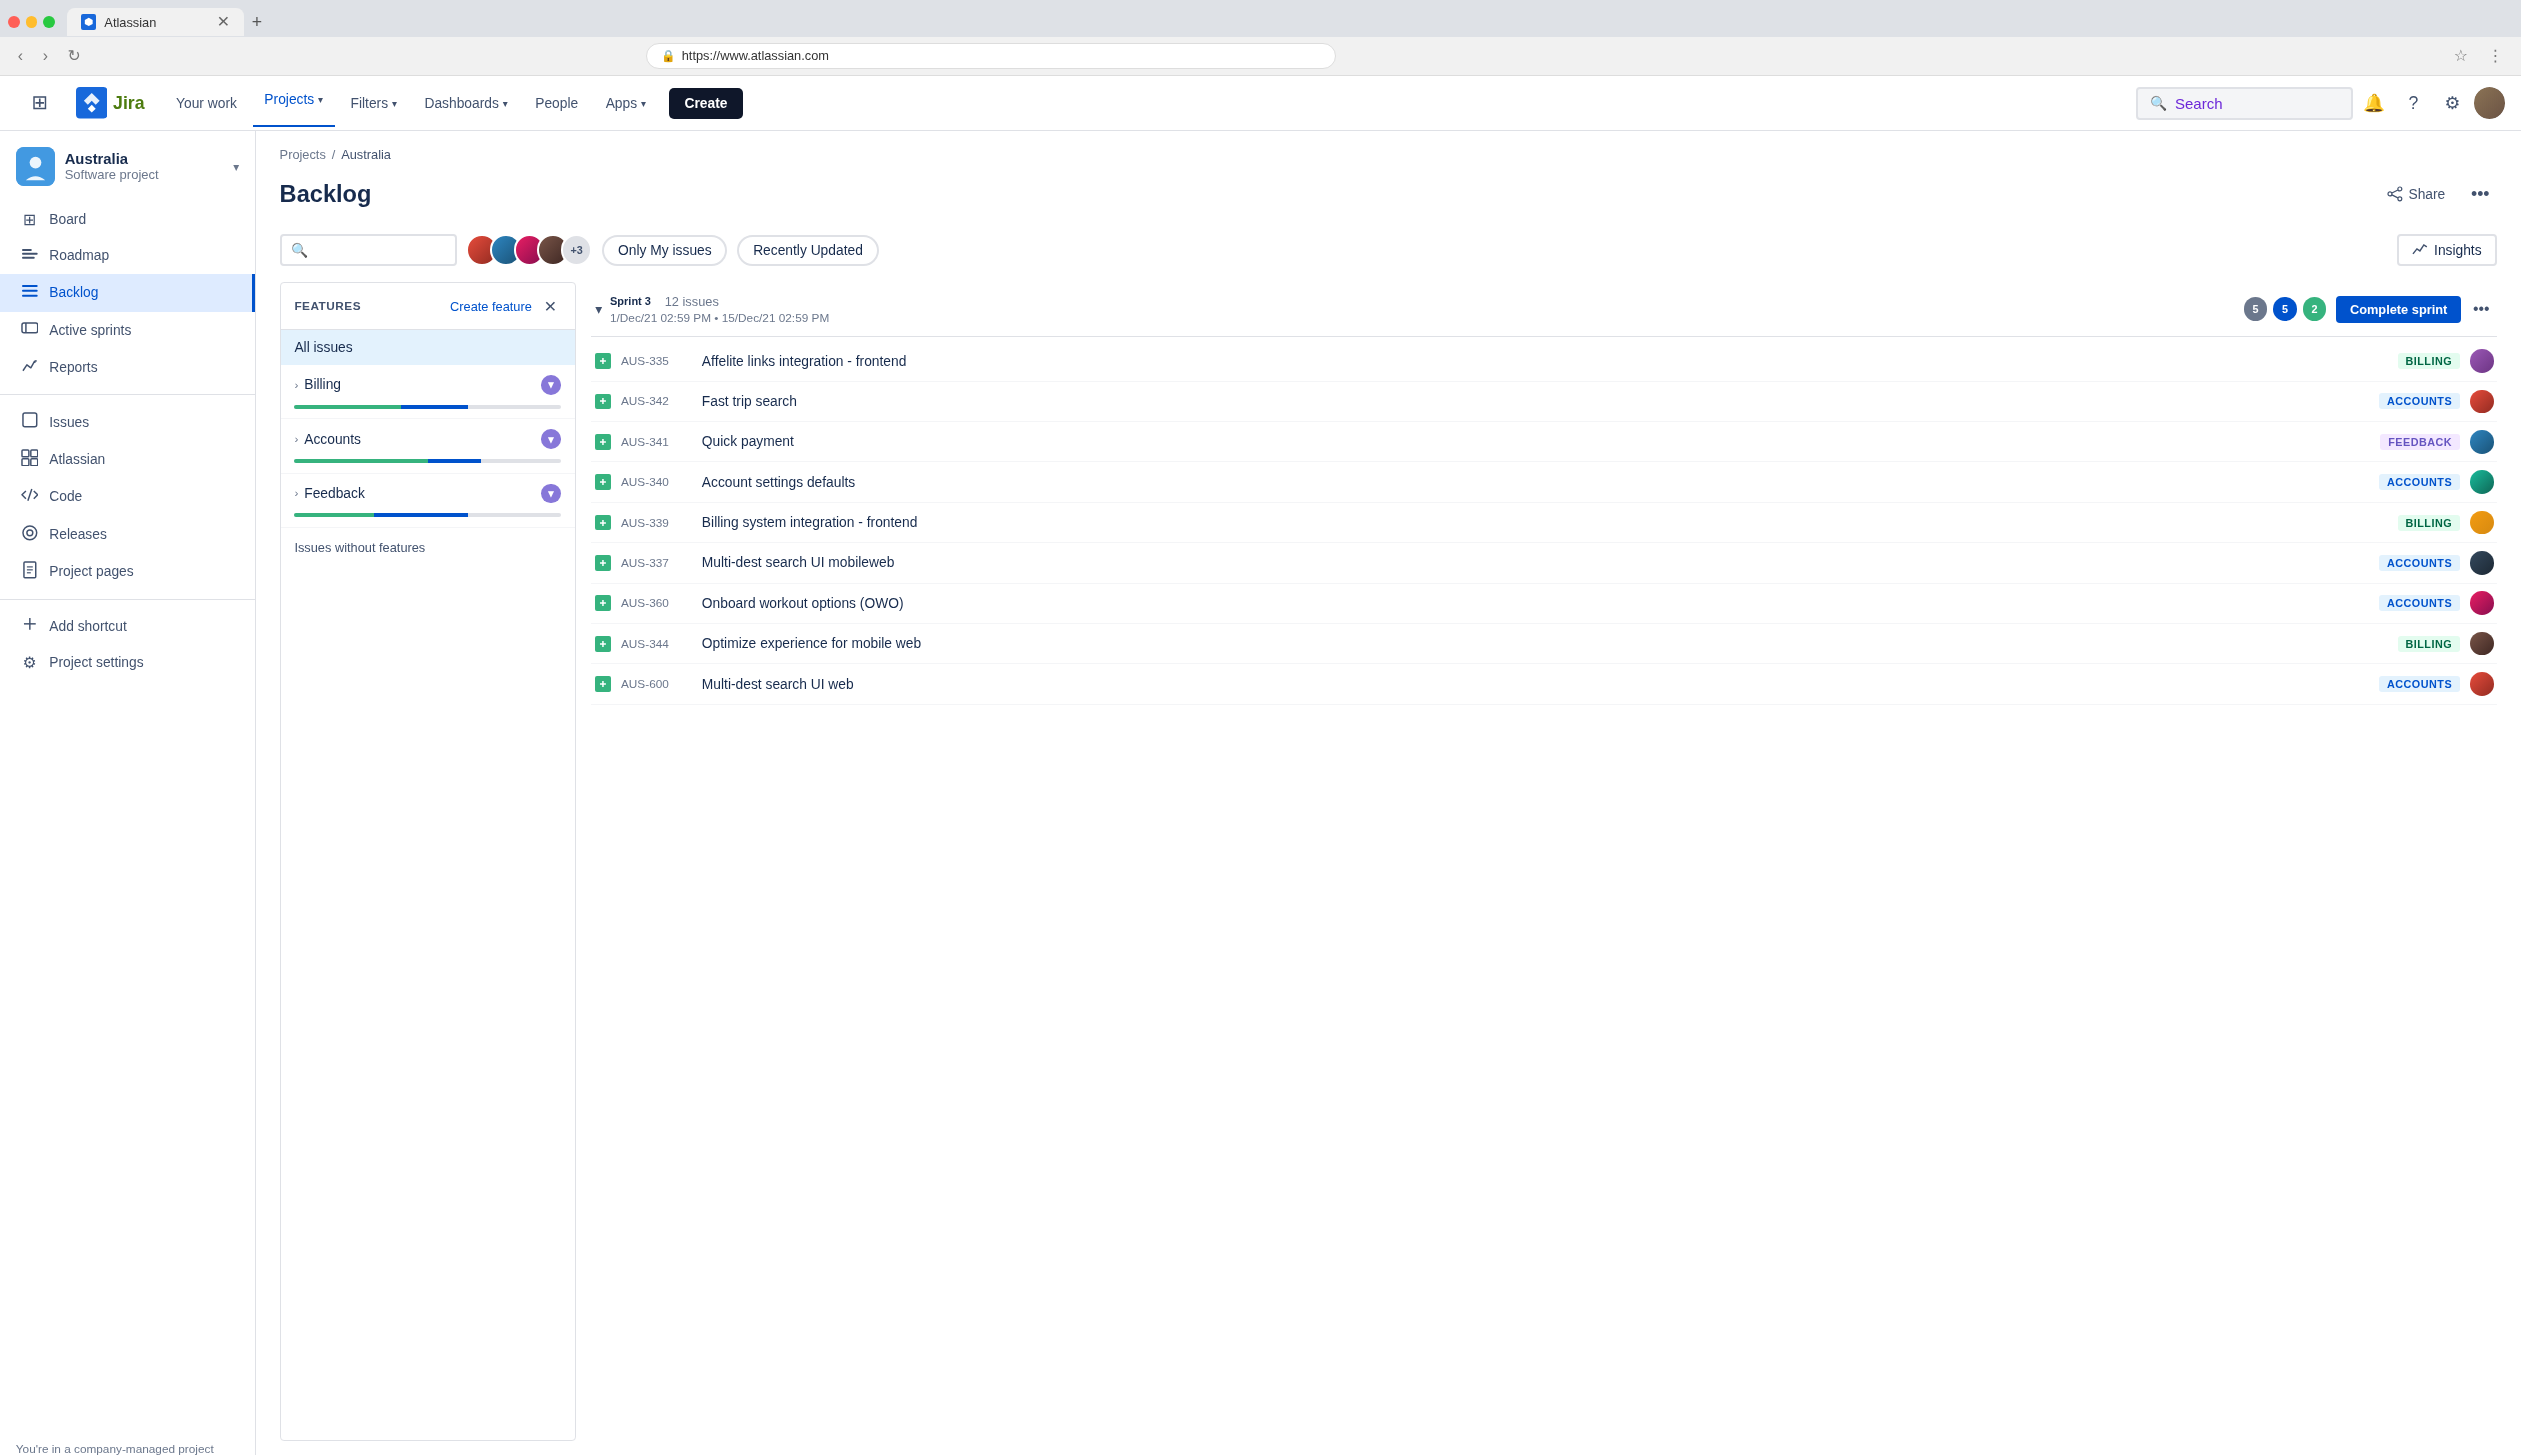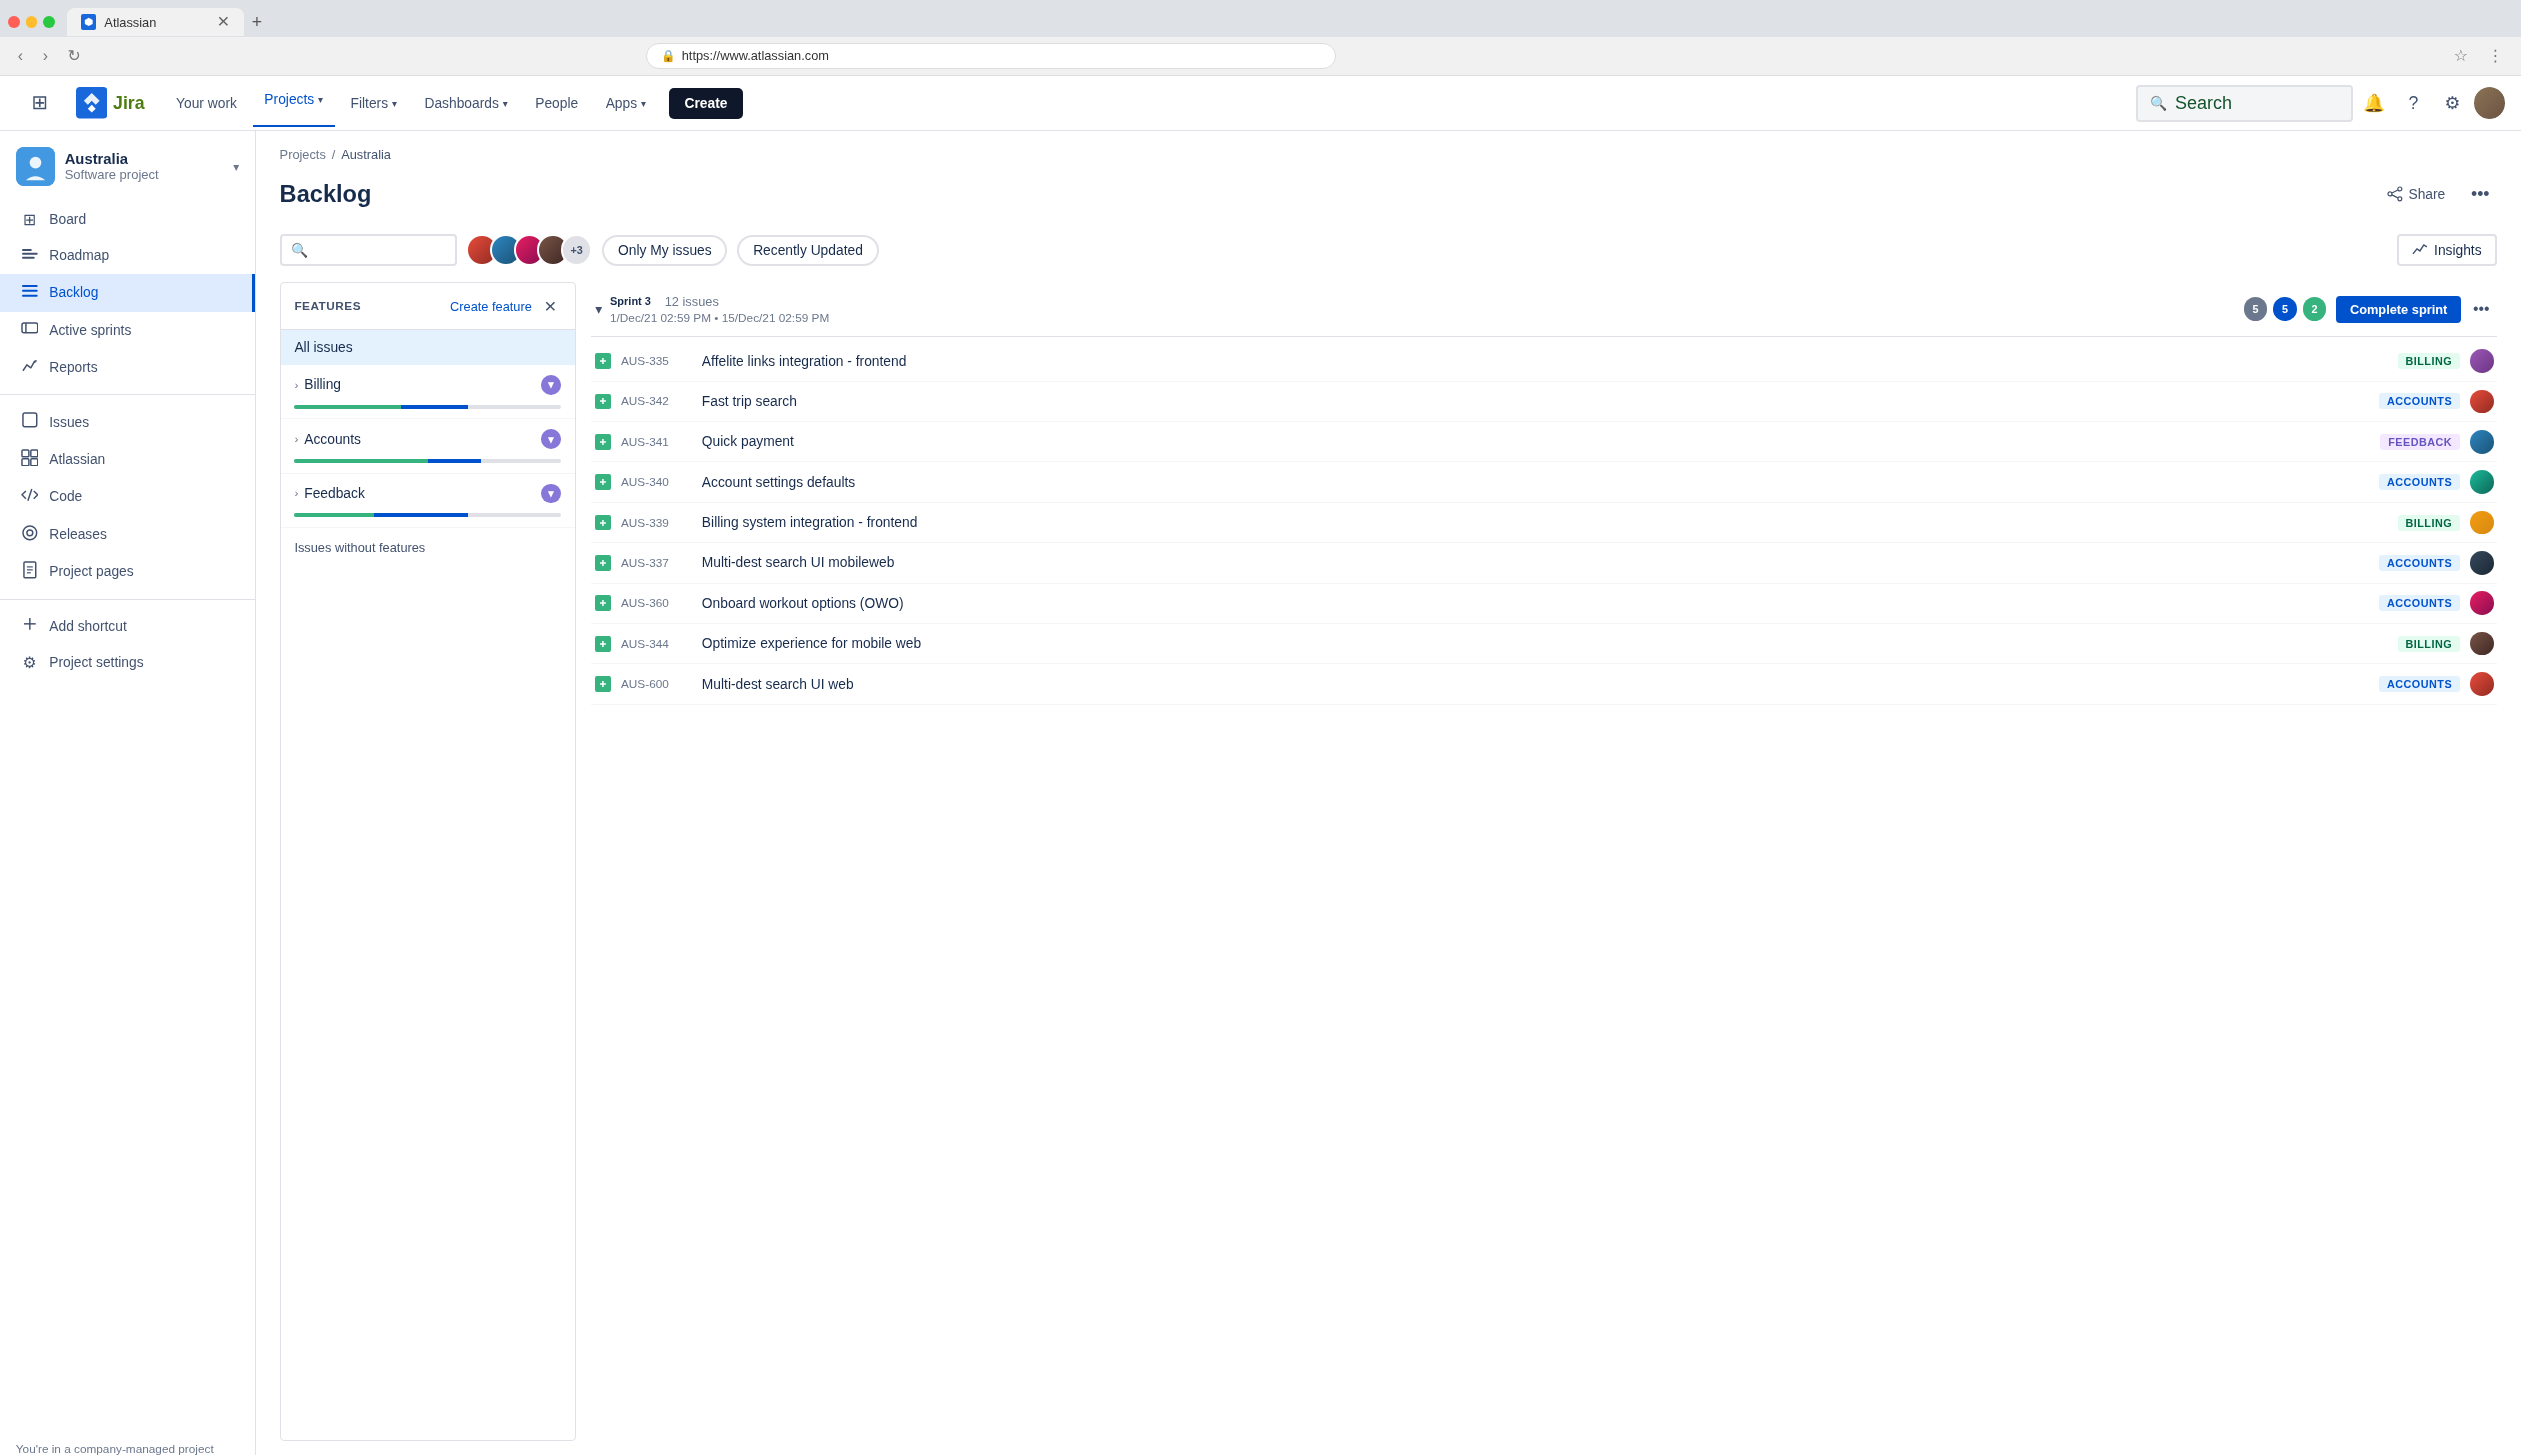--- a/index.html
+++ b/index.html
@@ -31,21 +31,21 @@
     .jira-logo { display: flex; align-items: center; gap: 5.9px; margin-right: 15.8px; cursor: pointer; }
     .jira-logo-icon { width: 31.5px; height: 31.5px; }
     .jira-logo-text { font-size: 17.7px; font-weight: 600; color: #4d7c0f; }
     .nav-item { padding: 7.9px 11.8px; color: #42526E; font-size: 13.8px; font-weight: 500; cursor: pointer; border-radius: 3.9px; display: flex; align-items: center; gap: 3.9px; white-space: nowrap; }
     .nav-item.active { color: #0052CC; border-bottom: 2px solid #0052CC; border-radius: 0; }
     .nav-chevron { font-size: 9.9px; color: #42526E; }
     .nav-create-btn { background: #0f172a; color: #fff; border: none; border-radius: 5px; padding: 7.9px 15.8px; font-size: 13.8px; font-weight: 600; cursor: pointer; margin-left: 7px; }
     .nav-spacer { flex: 1; }
     .nav-search { display: flex; align-items: center; background: #F4F5F7; border: 2px solid #DFE1E6; border-radius: 3.9px; padding: 5.9px 11.8px; gap: 7.9px; width: 217px; cursor: text; }
     .nav-search-icon { color: #42526E; font-size: 13.8px; }
-    .nav-search-text { color: #14532d; font-size: 18px; }
+    .nav-search-text { color: #6d28d9; font-size: 15px; }
     .nav-icon-btn { background: none; border: none; color: #42526E; font-size: 17.7px; cursor: pointer; padding: 5.9px 7.9px; border-radius: 50%; width: 35px; height: 35px; display: flex; align-items: center; justify-content: center; }
     .nav-avatar { width: 31.5px; height: 31.5px; border-radius: 50%; background: #DFE1E6; overflow: hidden; cursor: pointer; }
     .nav-avatar-img { width: 100%; height: 100%; background: linear-gradient(135deg, #8B7355 0%, #6B5344 100%); border-radius: 50%; }
 
     
     .app-layout { display: flex; height: calc(100vh - 99px); overflow: hidden; }
 
     
     .sidebar { width: 256px; min-width: 256px; background: #fff; border-right: 1px solid #DFE1E6; display: flex; flex-direction: column; overflow-y: auto; padding-bottom: 19.7px; }
     .sidebar-project-header { display: flex; align-items: center; padding: 15.8px; gap: 9.9px; cursor: pointer; }

